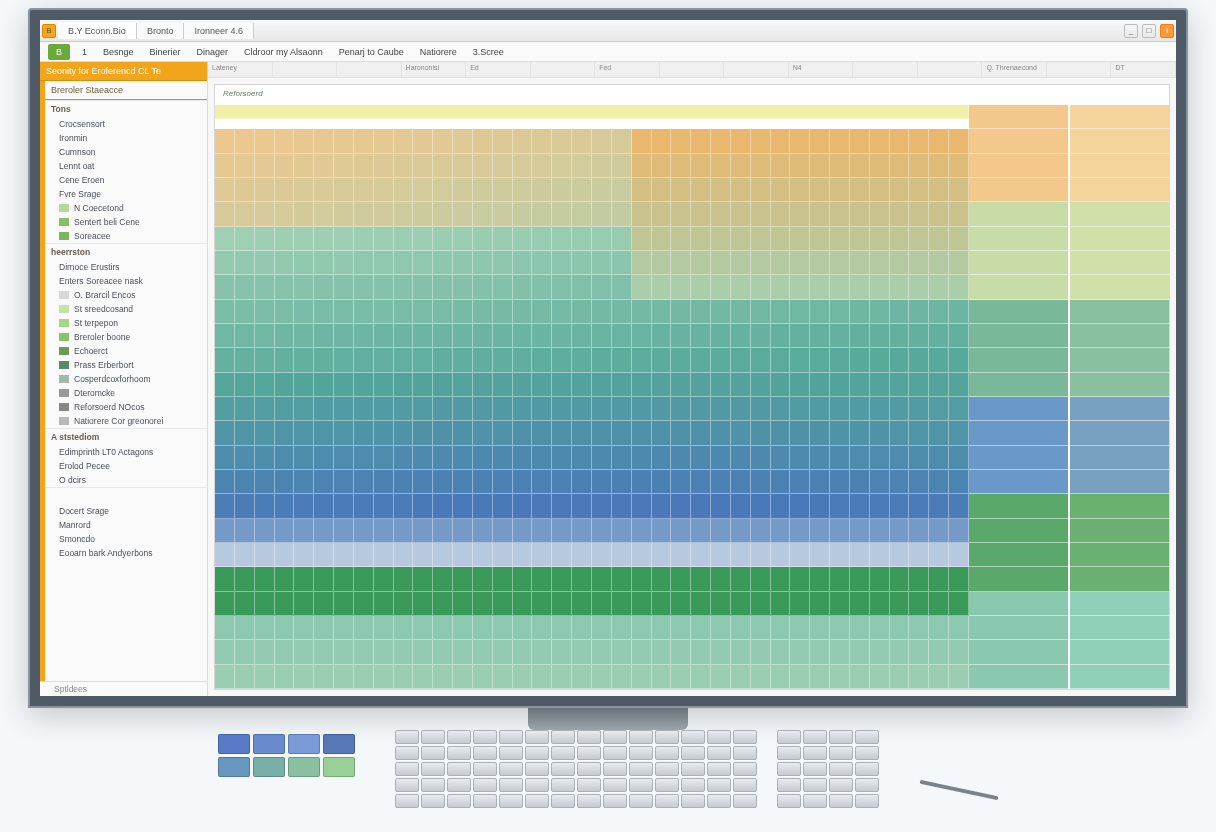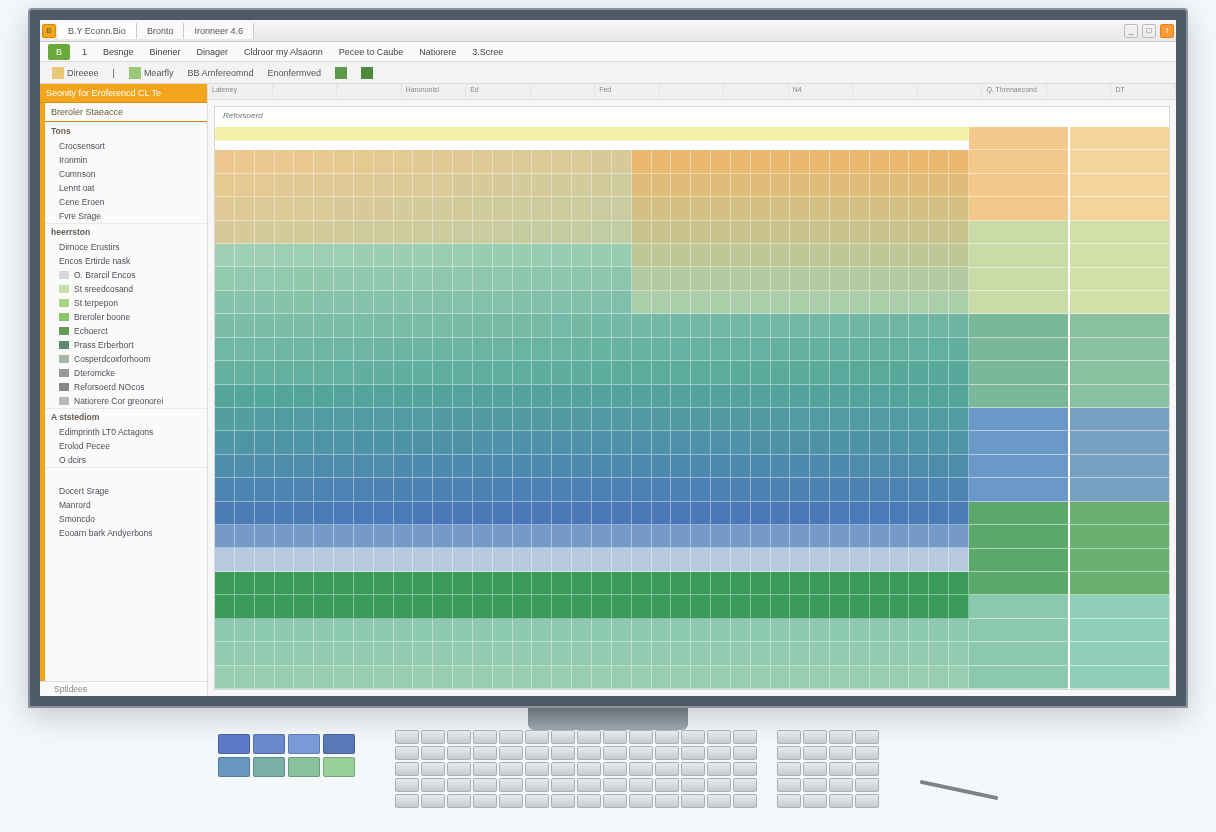--- a/index.html
+++ b/index.html
@@ -77,44 +77,25 @@
   </div>
 </div>
 
 <div class="menubar">
   <span class="mi">B</span>
   <span class="mi">1</span>
   <span class="mi">Besnge</span>
   <span class="mi">Binerier</span>
   <span class="mi">Dinager</span>
   <span class="mi">Cldroor my Alsaonn</span>
-  <span class="mi">Pecee to Caube</span>
+  <span class="mi">Penarj to Caube</span>
   <span class="mi">Natiorere</span>
   <span class="mi">3.Scree</span>
 </div>
 
-<div class="toolbar">
-  <span class="tb">
-          <span class="ic" style="background:#e8c878;"></span>
-          <span>Direeee</span>
-        </span>
-  <span class="tb">|</span>
-  <span class="tb">
-          <span class="ic" style="background:#9ac878;"></span>
-          <span>Mearfly</span>
-        </span>
-  <span class="tb">BB Arnfereomnd</span>
-  <span class="tb">Enonfermved</span>
-  <span class="tb">
-          <span class="ic" style="background:#5a9a4a;"></span>
-        </span>
-  <span class="tb">
-          <span class="ic" style="background:#4a8a3a;"></span>
-        </span>
-</div>
 
 <div class="workspace">
 
 <div class="sidebar">
   <div class="shead">Seonity for Eroferencd CL Te</div>
   <div class="sbwrap">
   <div class="vstripe"></div>
   <div class="sbcontent">
     <div class="shead" style="background:#fafafa;color:#6a5a3a;">Breroler Staeacce</div>
     <div class="section">Tons</div>
@@ -129,26 +110,40 @@
               </div>
     <div class="it">
                 <span>Lennt oat</span>
               </div>
     <div class="it">
                 <span>Cene Eroen</span>
               </div>
     <div class="it">
                 <span>Fvre Srage</span>
               </div>
+    <div id="g2">
+                <div class="it">
+                  <span class="sw" style="background:#b8d89a"></span>
+                  <span>N Coecetond</span>
+                </div>
+                <div class="it">
+                  <span class="sw" style="background:#8abf6a"></span>
+                  <span>Sentert beli Cene</span>
+                </div>
+                <div class="it">
+                  <span class="sw" style="background:#7ab85a"></span>
+                  <span>Soreacee</span>
+                </div>
+              </div>
     <div class="section">heerrston</div>
     <div class="it">
                 <span>Dirnoce Erustirs</span>
               </div>
     <div class="it">
-                <span>Encos Ertirde nask</span>
+                <span>Enters Soreacee nask</span>
               </div>
     <div id="g4">
                 <div class="it">
                   <span class="sw" style="background:#d8d8d8"></span>
                   <span>O. Brarcil Encos</span>
                 </div>
                 <div class="it">
                   <span class="sw" style="background:#c8e0a8"></span>
                   <span>St sreedcosand</span>
                 </div>

